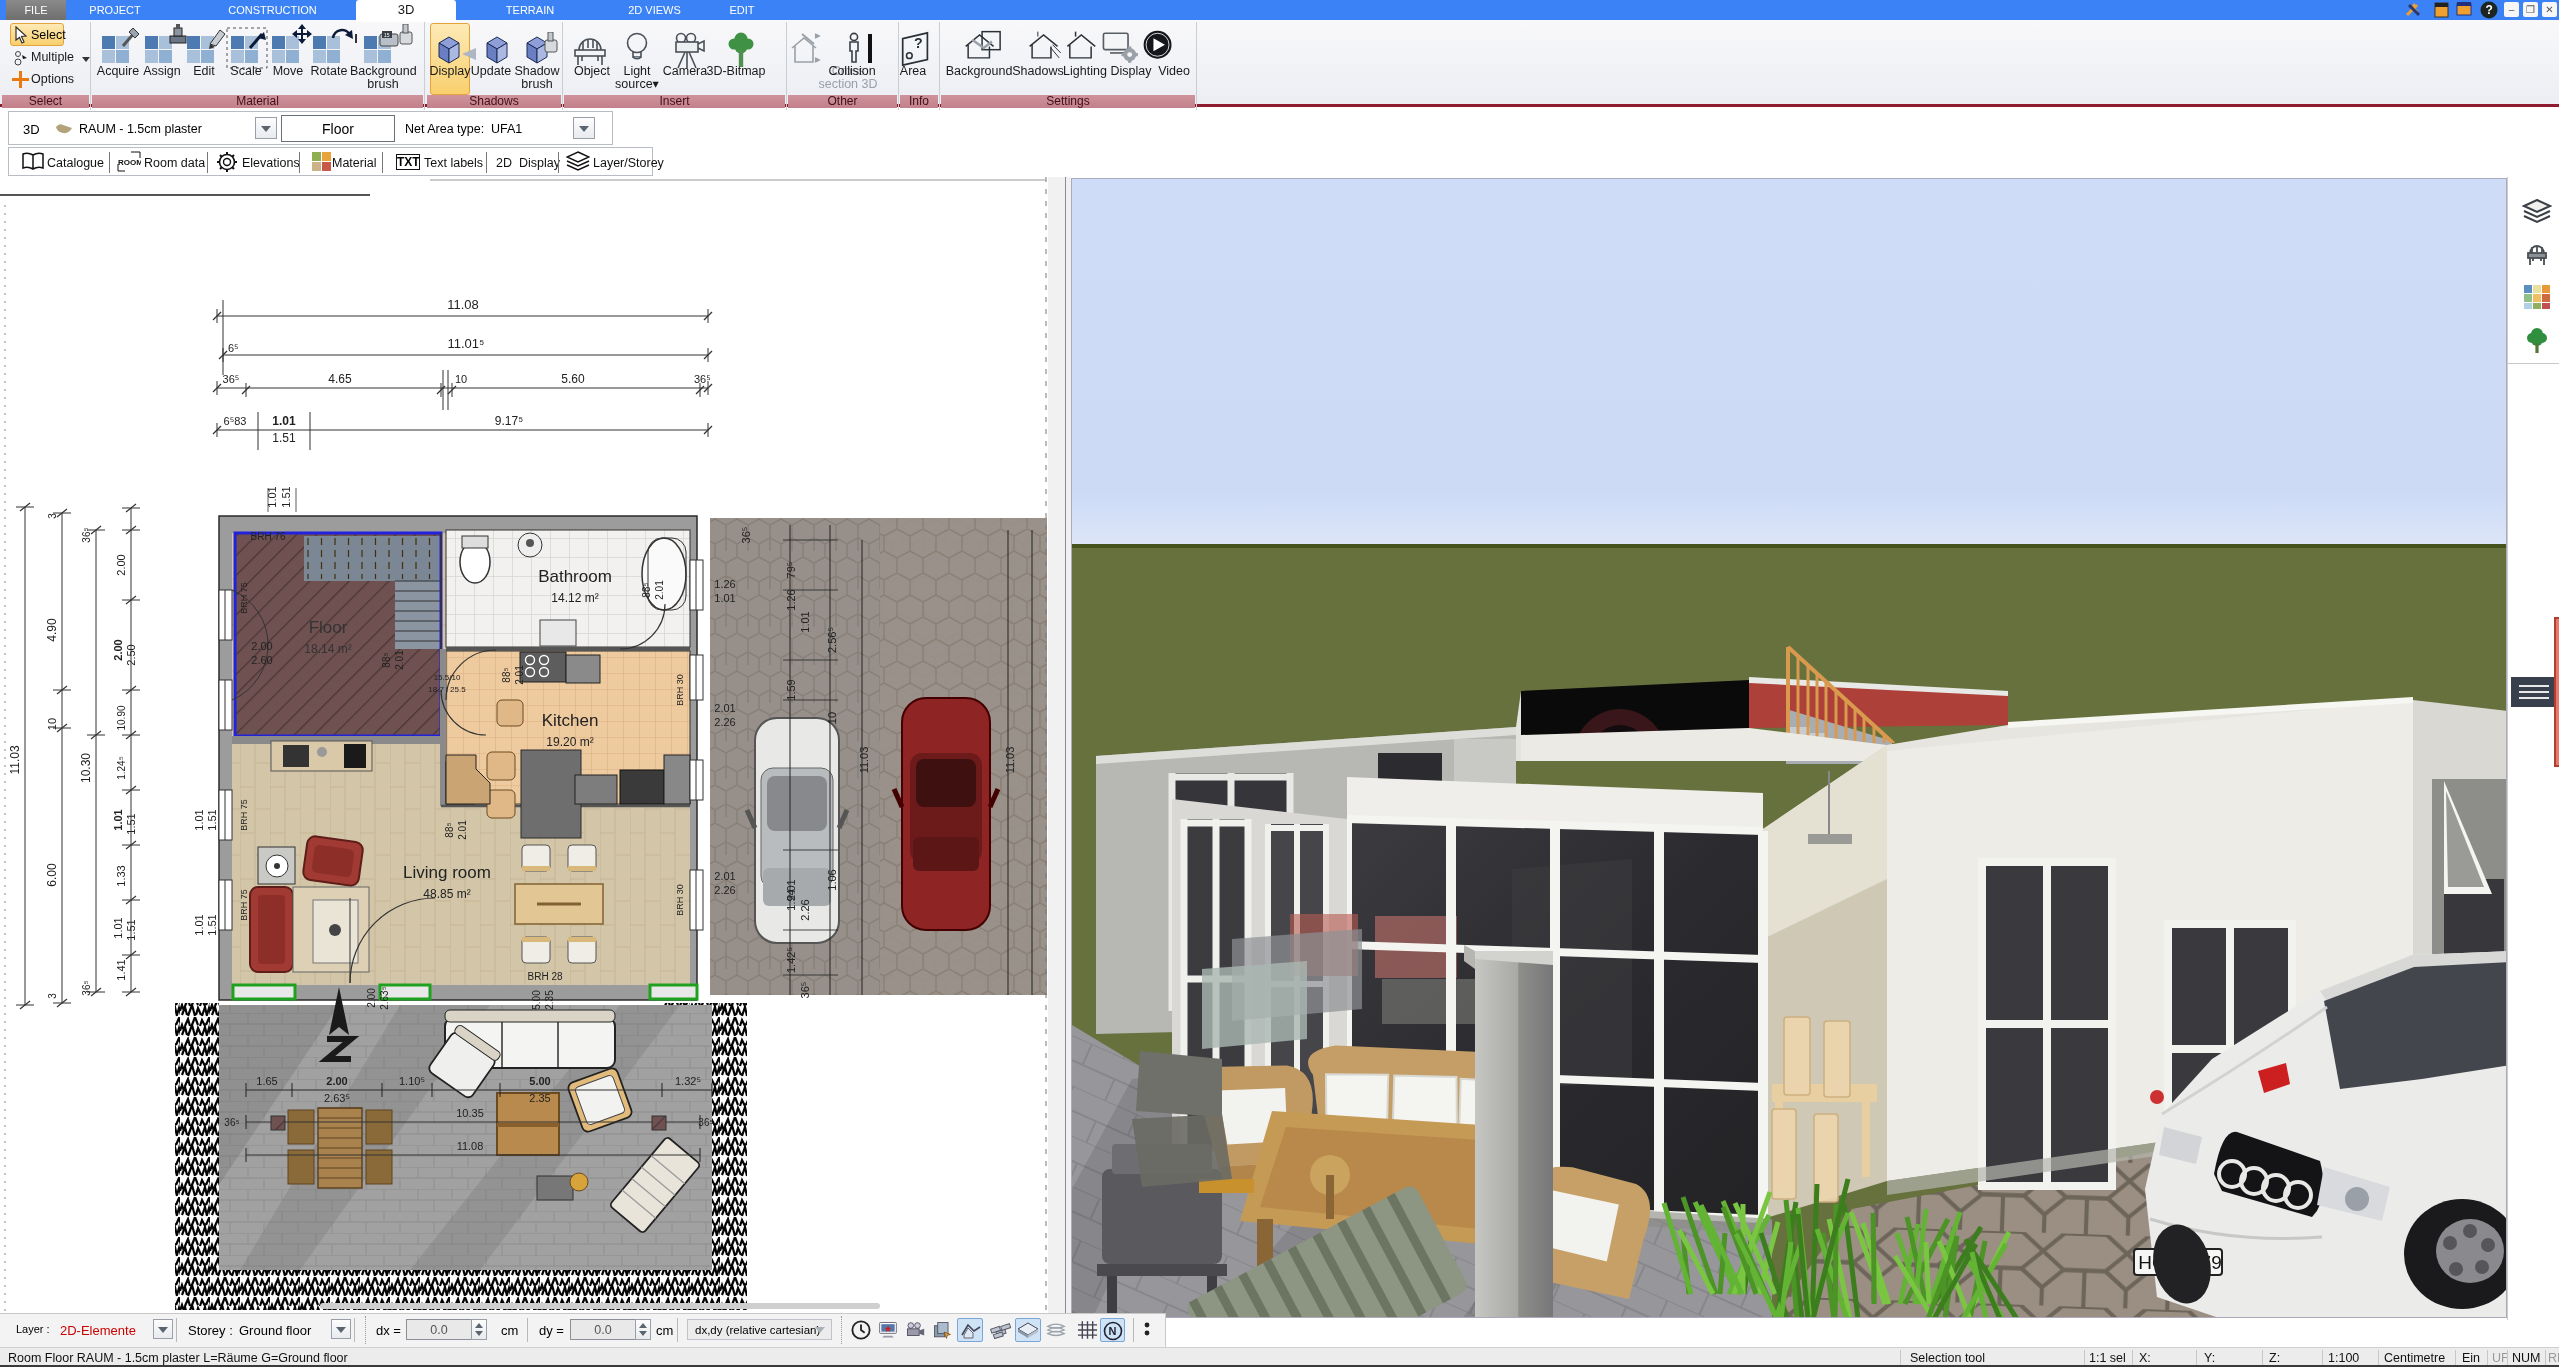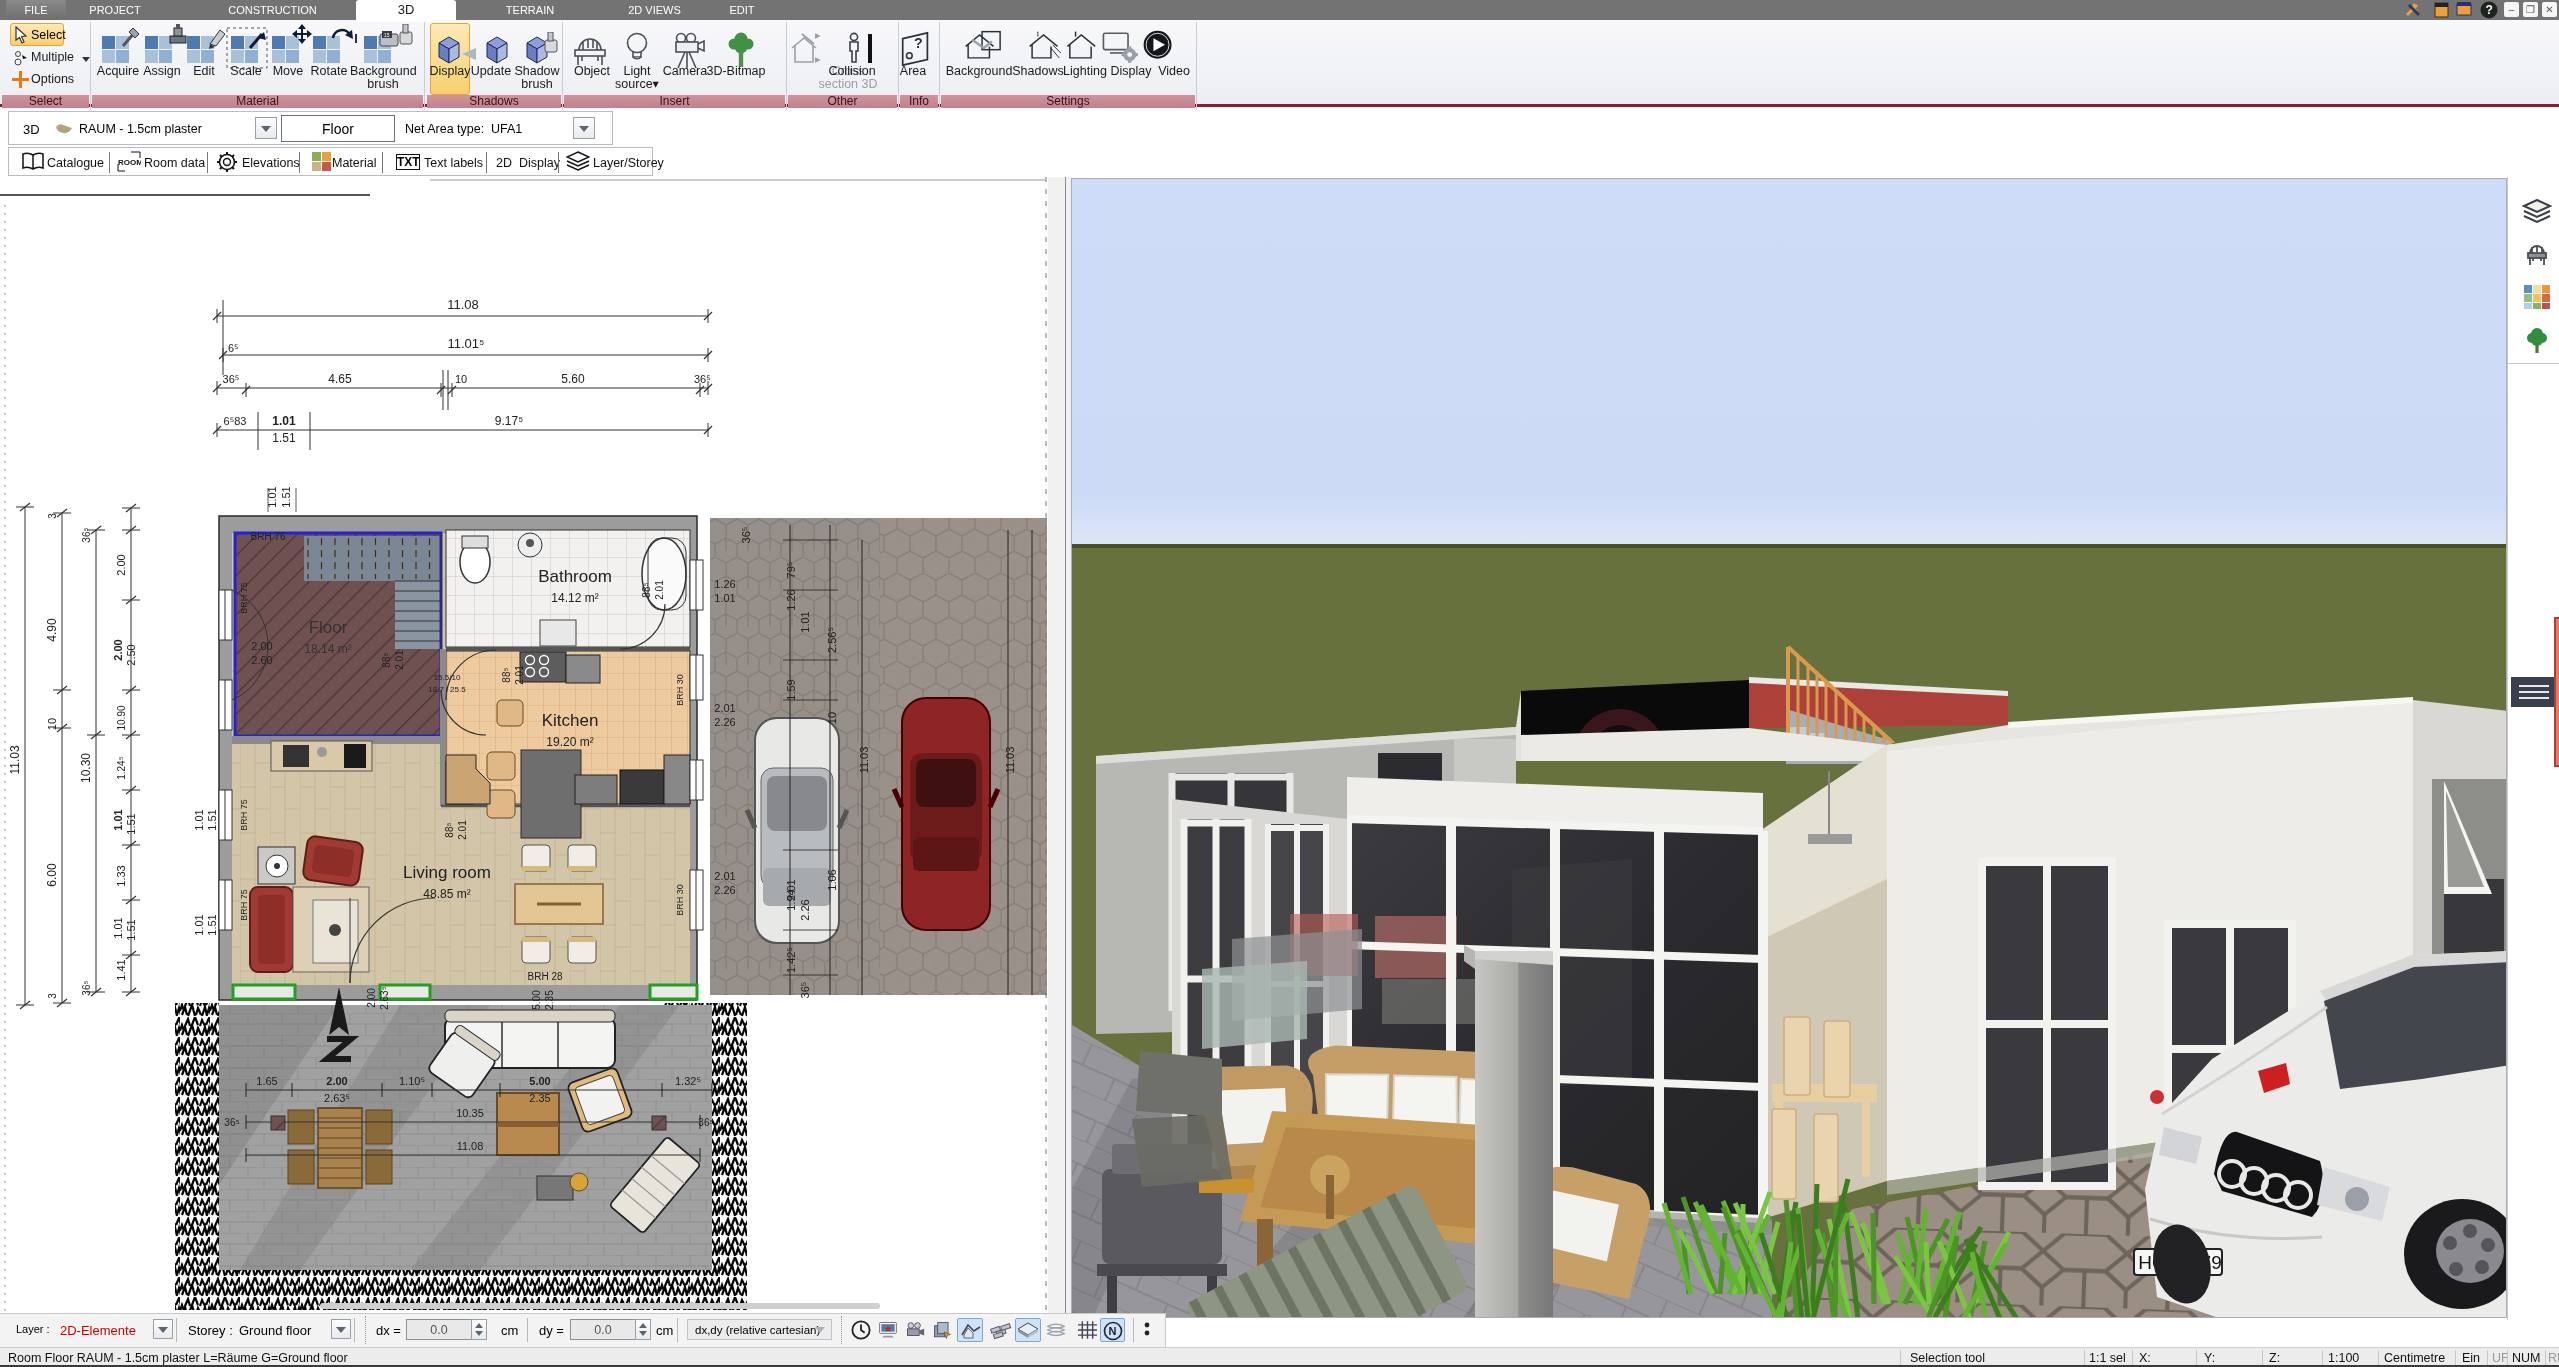--- a/index.html
+++ b/index.html
@@ -1,19 +1,19 @@
 <!DOCTYPE html>
 <html><head>
 <meta charset="utf-8">
 <style>
 * { margin:0; padding:0; box-sizing:border-box; }
 html,body { width:2559px; height:1367px; overflow:hidden; font-family:"Liberation Sans", sans-serif; background:#fff; }
 #app { position:relative; width:2559px; height:1367px; }
 
-#tabbar { position:absolute; left:0; top:0; width:2559px; height:28px; background:#737373; }
+#tabbar { position:absolute; left:0; top:0; width:2559px; height:28px; background:#3b82f6; }
 .tab { position:absolute; top:0; height:20px; color:#fff; font-size:11px; text-align:center; line-height:20px; }
 #tab-file { left:6px; width:60px; background:linear-gradient(#8a8a8a,#6e6e6e); }
 #tab-3d { left:356px; width:100px; background:#fff; color:#1a1a1a; border-radius:3px 3px 0 0; height:22px; z-index:3;}
 
 .winbtn { position:absolute; top:2px; width:15px; height:15px; background:#f6f6f6; border-radius:2px; color:#555; font-size:10px; text-align:center; line-height:15px; }
 
 #ribbon { position:absolute; left:0; top:20px; width:2559px; height:87px; background:linear-gradient(#f8f8fa,#eceef3); border-bottom:3px solid #8e1b2e; }
 .grouplabel { position:absolute; top:75px; height:13px; line-height:13px !important; background:linear-gradient(#cf939c,#c2808a); color:#401018; font-size:12px; text-align:center; line-height:13px; }
 .gsep { position:absolute; top:2px; width:1px; height:92px; background:#c9cdd4; }
 .btnlabel { position:absolute; color:#1a1a1a; font-size:12.5px; text-align:center; line-height:13px; top:45px; }

